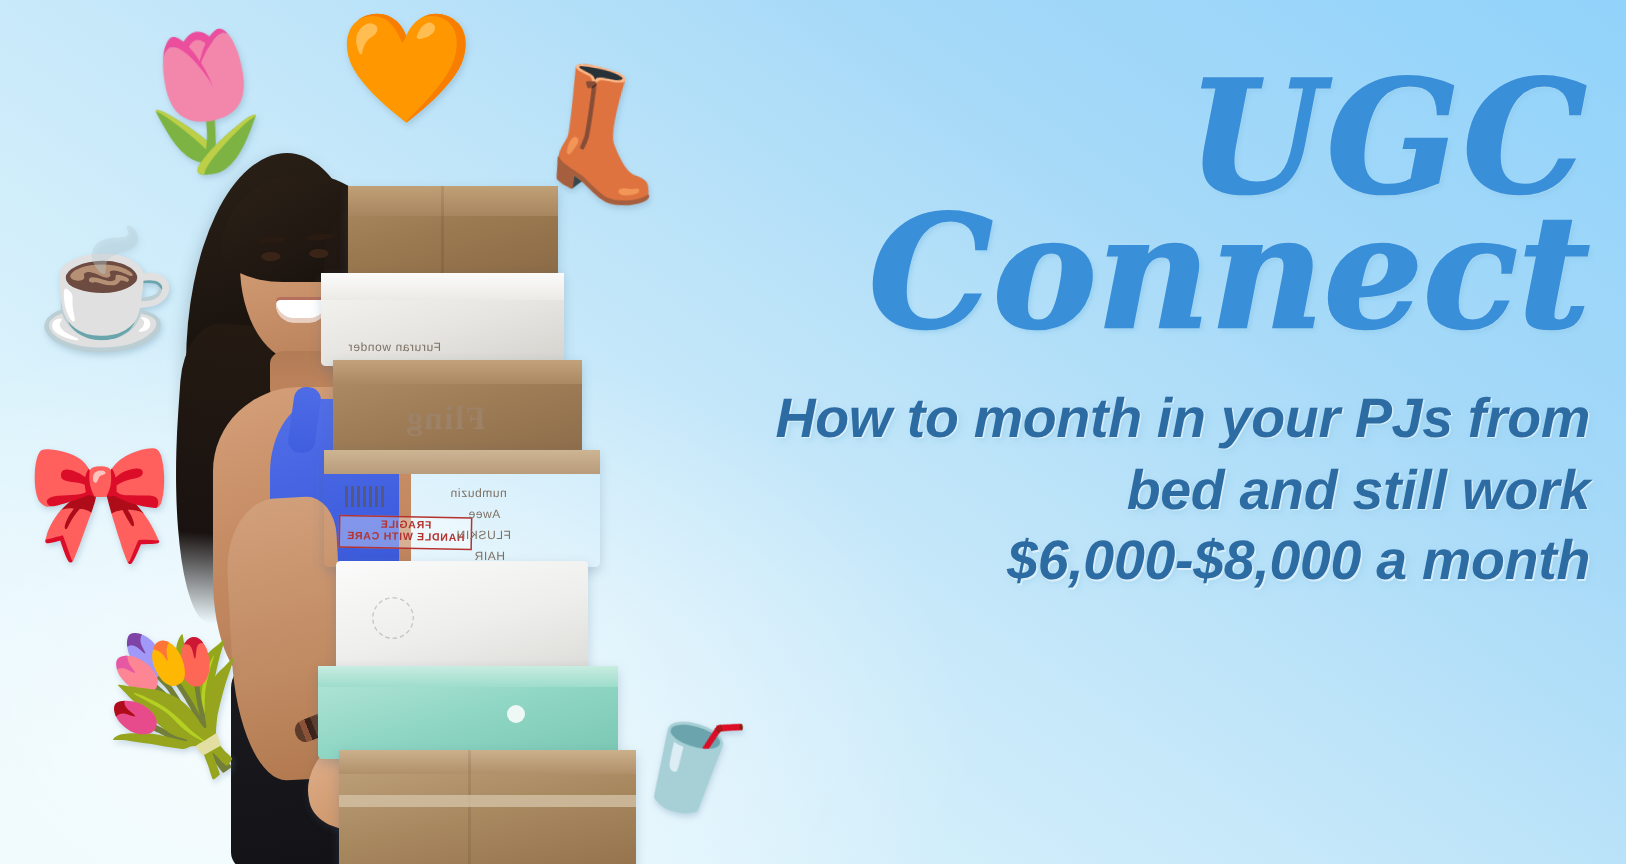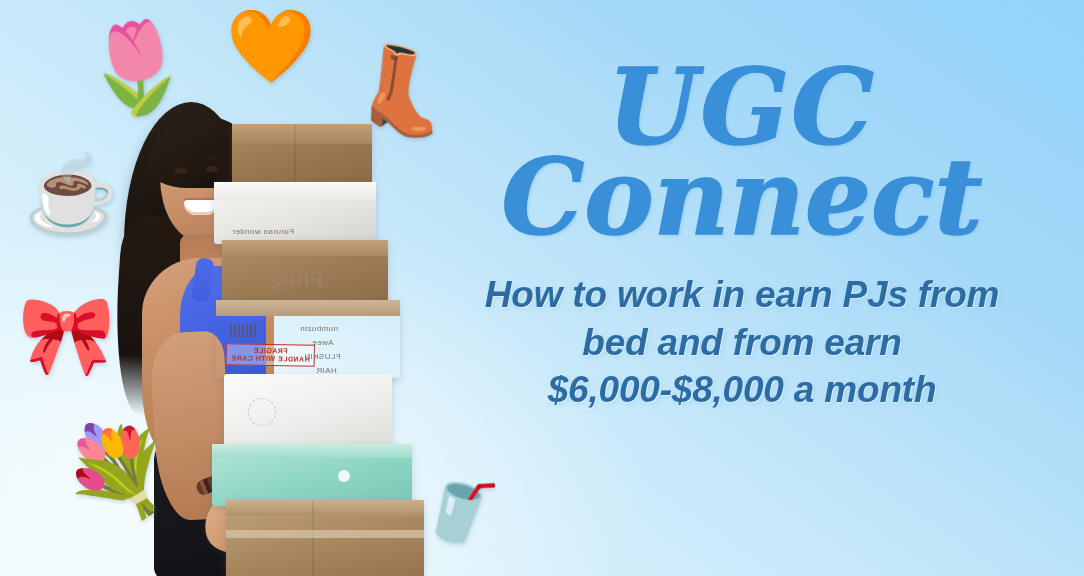--- a/index.html
+++ b/index.html
@@ -20,23 +20,23 @@
   .bg-glow {
     position: absolute;
     inset: 0;
     background: radial-gradient(ellipse 70% 80% at 18% 85%, rgba(255,255,255,0.75) 0%, rgba(255,255,255,0.0) 60%);
     pointer-events: none;
   }
   
   .text-col {
     position: absolute;
     left: 424px;
-    top: 60px;
+    top: 44px;
     width: 636px;
-    text-align: center;
+    text-align: right;
   }
   .headline {
     font-family: "DejaVu Serif", "Liberation Serif", serif;
     font-weight: 700;
     font-style: italic;
     color: #3a8fd9;
     line-height: 0.92;
     letter-spacing: 0.5px;
     text-shadow:
       0 0 2px #bfe4f7,
@@ -451,19 +451,19 @@
   <span class="emoji bow">🎀</span>
   <span class="emoji roses">💐</span>
   <span class="emoji shake">🥤</span>
 
   <div class="text-col">
     <h1 class="headline">
       <span class="line1">UGC</span>
       <span class="line2">Connect</span>
     </h1>
     <p class="subhead">
-      <span class="sline">How to work in earn PJs from</span>
-      <span class="sline">bed and from earn</span>
+      <span class="sline">How to month in your PJs from</span>
+      <span class="sline">bed and still work</span>
       <span class="sline">$6,000-$8,000 a month</span>
     </p>
   </div>
 
 </div>
 
 </body></html>

